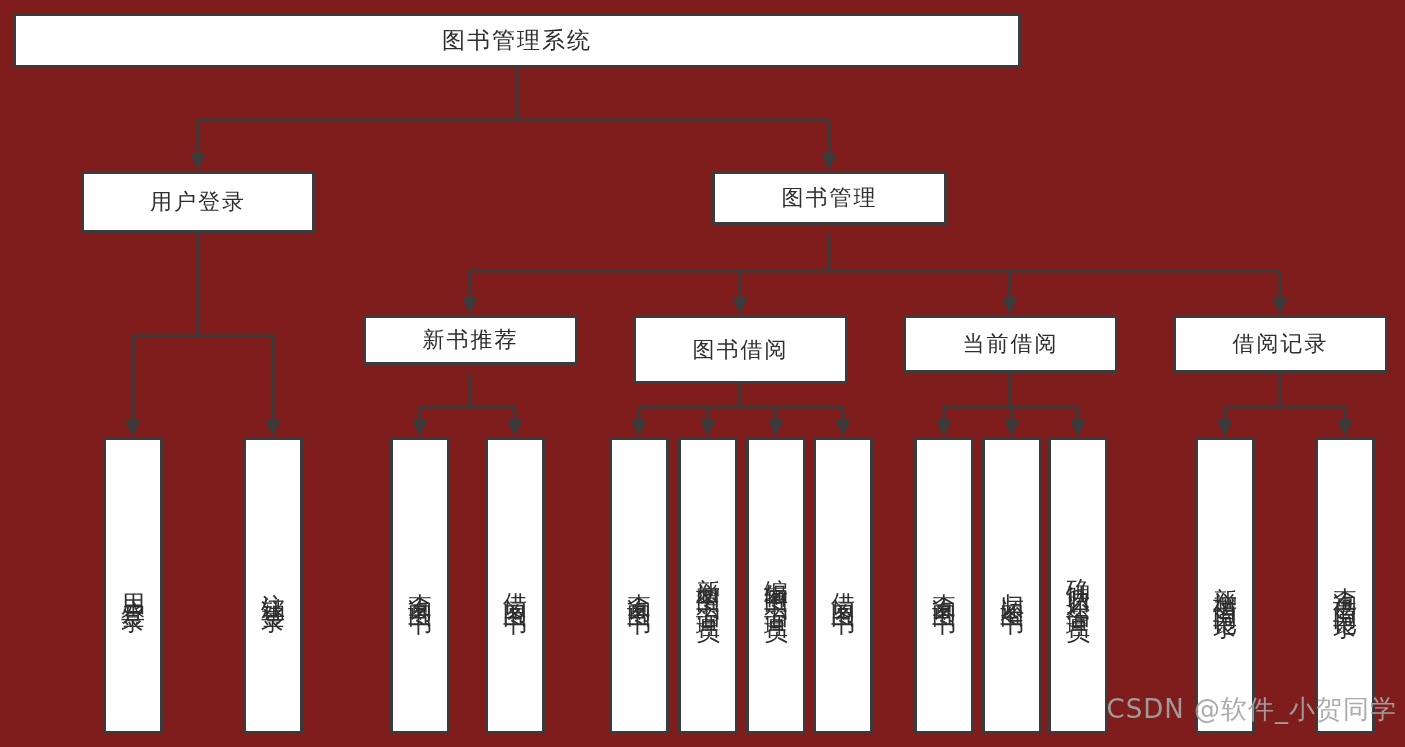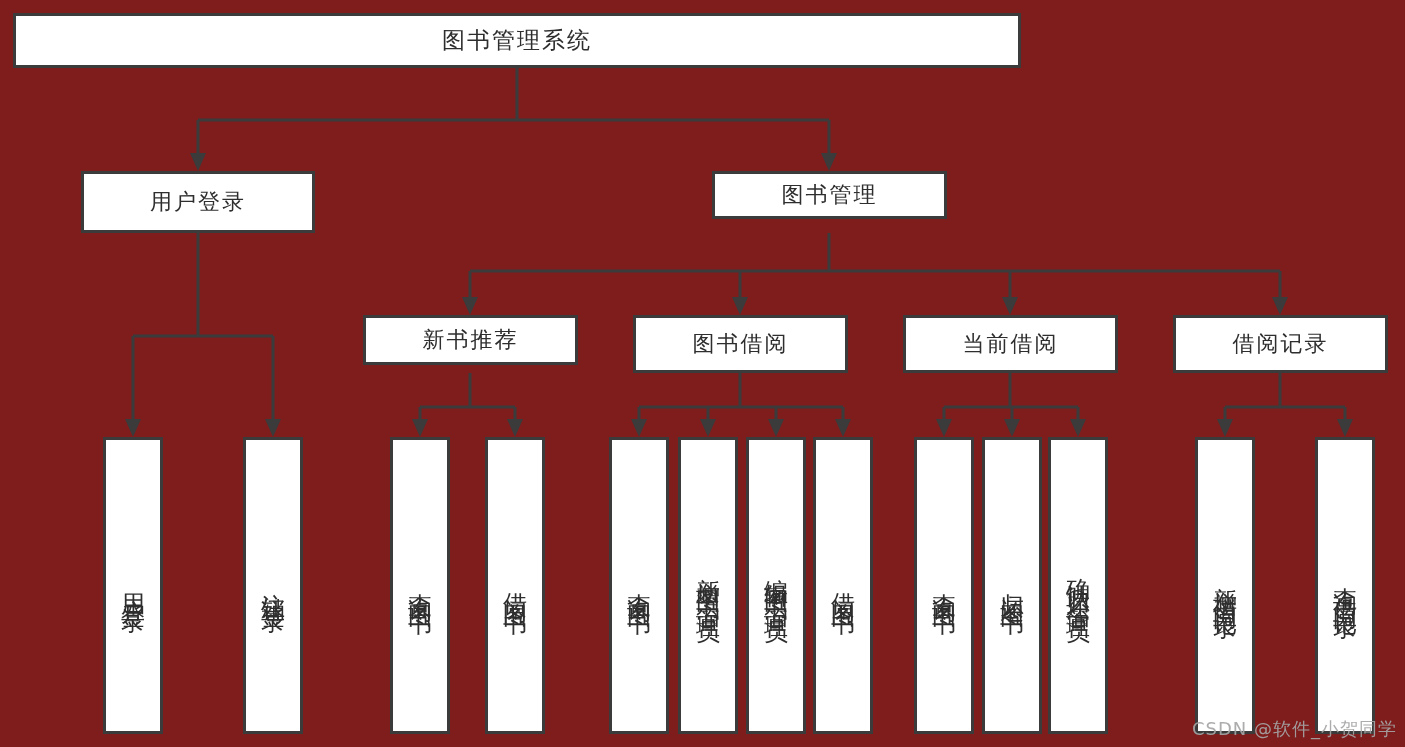--- a/index.html
+++ b/index.html
@@ -48,23 +48,23 @@
     writing-mode: vertical-rl;
     text-orientation: mixed;
     font-size: 24px;
     letter-spacing: 6px;
     line-height: 1;
     padding: 6px 0;
   }
   .watermark {
     position: absolute;
     right: 8px;
-    bottom: 6px;
+    bottom: 20px;
     z-index: 2;
-    font-size: 18px;
+    font-size: 26px;
     color: rgba(165, 165, 165, 0.92);
     letter-spacing: 1px;
   }
   svg path {
     stroke: #3b3b3b;
     stroke-width: 3;
     fill: none;
   }
   svg polygon {
     fill: #3b3b3b;
@@ -122,24 +122,24 @@
     <g>
       <path d="M1280,373 L1280,407 M1225,407 L1345,407 M1225,407 L1225,419 M1345,407 L1345,419"></path>
       <polygon points="1217,419 1233,419 1225,437"></polygon>
       <polygon points="1337,419 1353,419 1345,437"></polygon>
     </g>
   </svg>
 
   <div class="node root h" style="left:13px; top:13px; width:1008px; height:55px;">图书管理系统</div>
 
   <div class="node h" style="left:81px; top:171px; width:234px; height:62px;">用户登录</div>
-  <div class="node h" style="left:712px; top:171px; width:235px; height:48px;">图书管理</div>
+  <div class="node h" style="left:712px; top:171px; width:235px; height:54px;">图书管理</div>
 
   <div class="node h" style="left:363px; top:315px; width:215px; height:50px;">新书推荐</div>
-  <div class="node h" style="left:633px; top:315px; width:215px; height:58px;">图书借阅</div>
+  <div class="node h" style="left:633px; top:315px; width:215px; height:69px;">图书借阅</div>
   <div class="node h" style="left:903px; top:315px; width:215px; height:58px;">当前借阅</div>
   <div class="node h" style="left:1173px; top:315px; width:215px; height:58px;">借阅记录</div>
 
   <div class="node v" style="left:103px; top:437px; width:60px; height:297px;">用户登录</div>
   <div class="node v" style="left:243px; top:437px; width:60px; height:297px;">注销登录</div>
 
   <div class="node v" style="left:390px; top:437px; width:60px; height:297px;">查询图书</div>
   <div class="node v" style="left:485px; top:437px; width:60px; height:297px;">借阅图书</div>
 
   <div class="node v" style="left:609px; top:437px; width:60px; height:297px;">查询图书</div>

